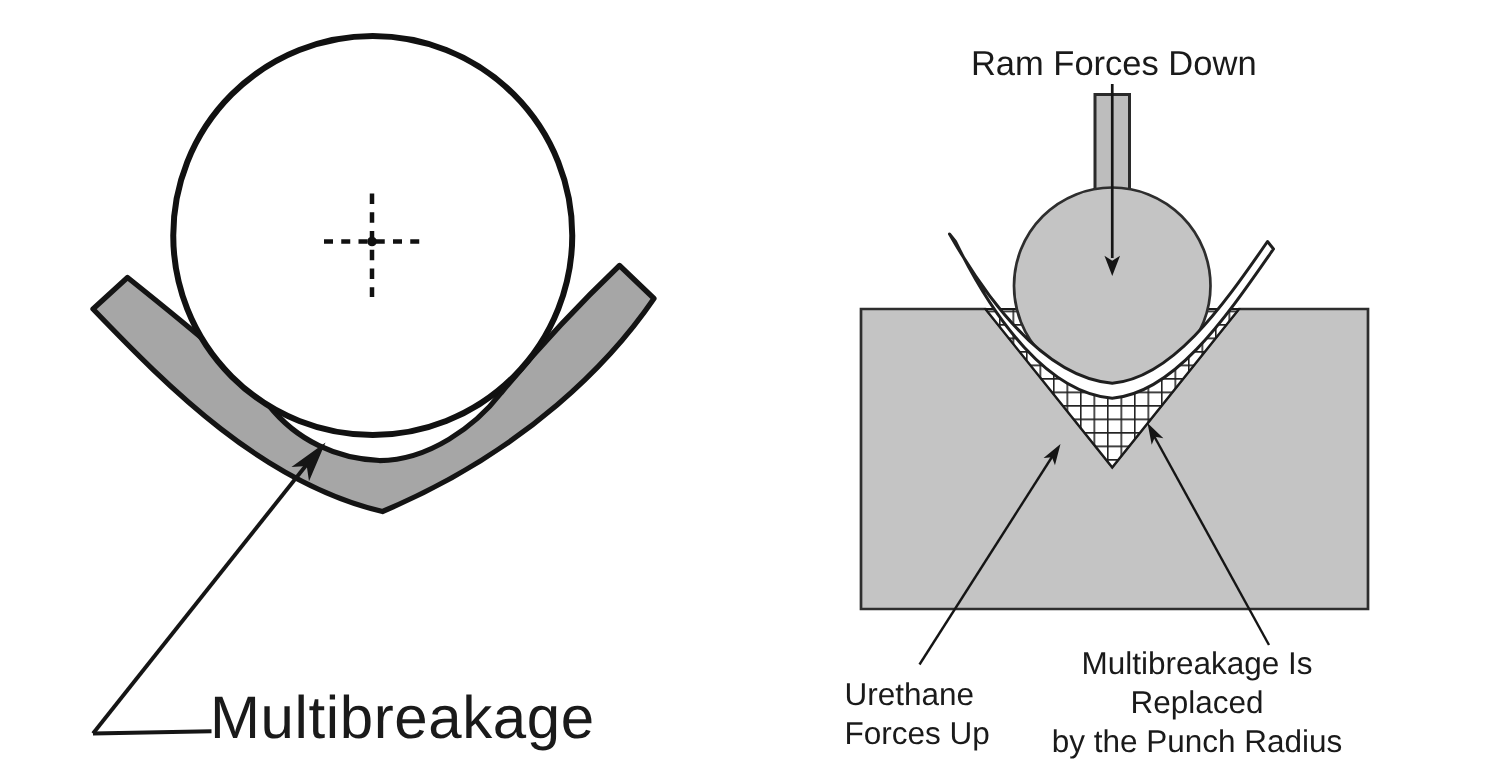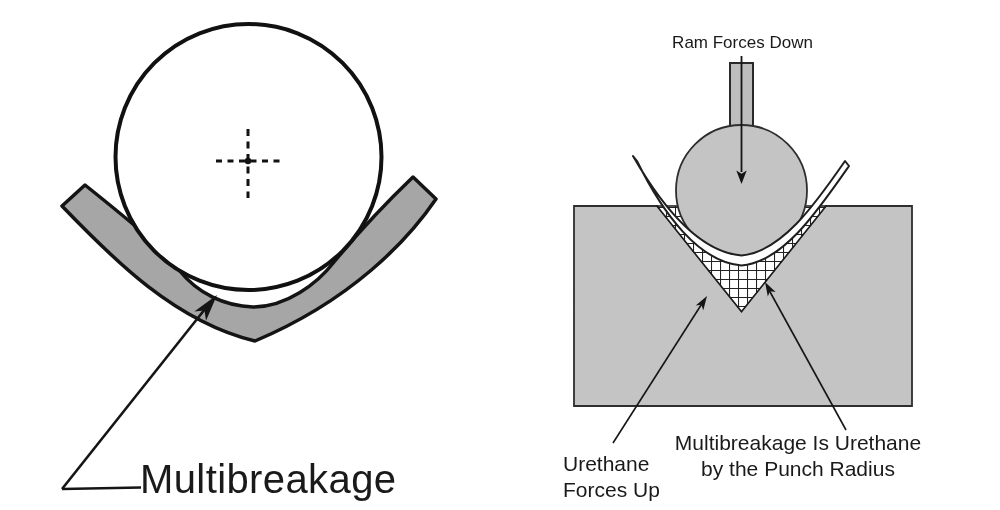--- a/index.html
+++ b/index.html
@@ -11,21 +11,21 @@
     overflow:hidden;
   }
   .diagram-svg{position:absolute;left:0;top:0;width:1000px;height:510px;}
   .lbl{position:absolute;color:#1a1a1a;-webkit-font-smoothing:antialiased;}
   .lbl-multibreakage{
     left:140px;top:462px;width:260px;
     font-size:40px;letter-spacing:0.4px;line-height:34px;
   }
   .lbl-ram{
     left:640px;top:31px;width:205px;
-    font-size:17px;text-align:center;line-height:23px;
+    font-size:23px;text-align:center;line-height:23px;
   }
   .lbl-urethane{
     left:563px;top:451px;width:104px;
     font-size:21px;line-height:25.5px;
   }
   .lbl-replaced{
     left:674px;top:430px;width:248px;
     font-size:21px;text-align:center;line-height:26px;
   }
   .lbl .line{display:block;}
@@ -108,17 +108,17 @@
   <div class="lbl lbl-multibreakage">Multibreakage</div>
 
   <div class="lbl lbl-ram">Ram Forces Down</div>
 
   <div class="lbl lbl-urethane">
     <span class="line">Urethane</span>
     <span class="line">Forces Up</span>
   </div>
 
   <div class="lbl lbl-replaced">
-    <span class="line">Multibreakage Is Urethane</span>
+    <span class="line">Multibreakage Is Replaced</span>
     <span class="line">by the Punch Radius</span>
   </div>
 
 </div>
 
 </body></html>

